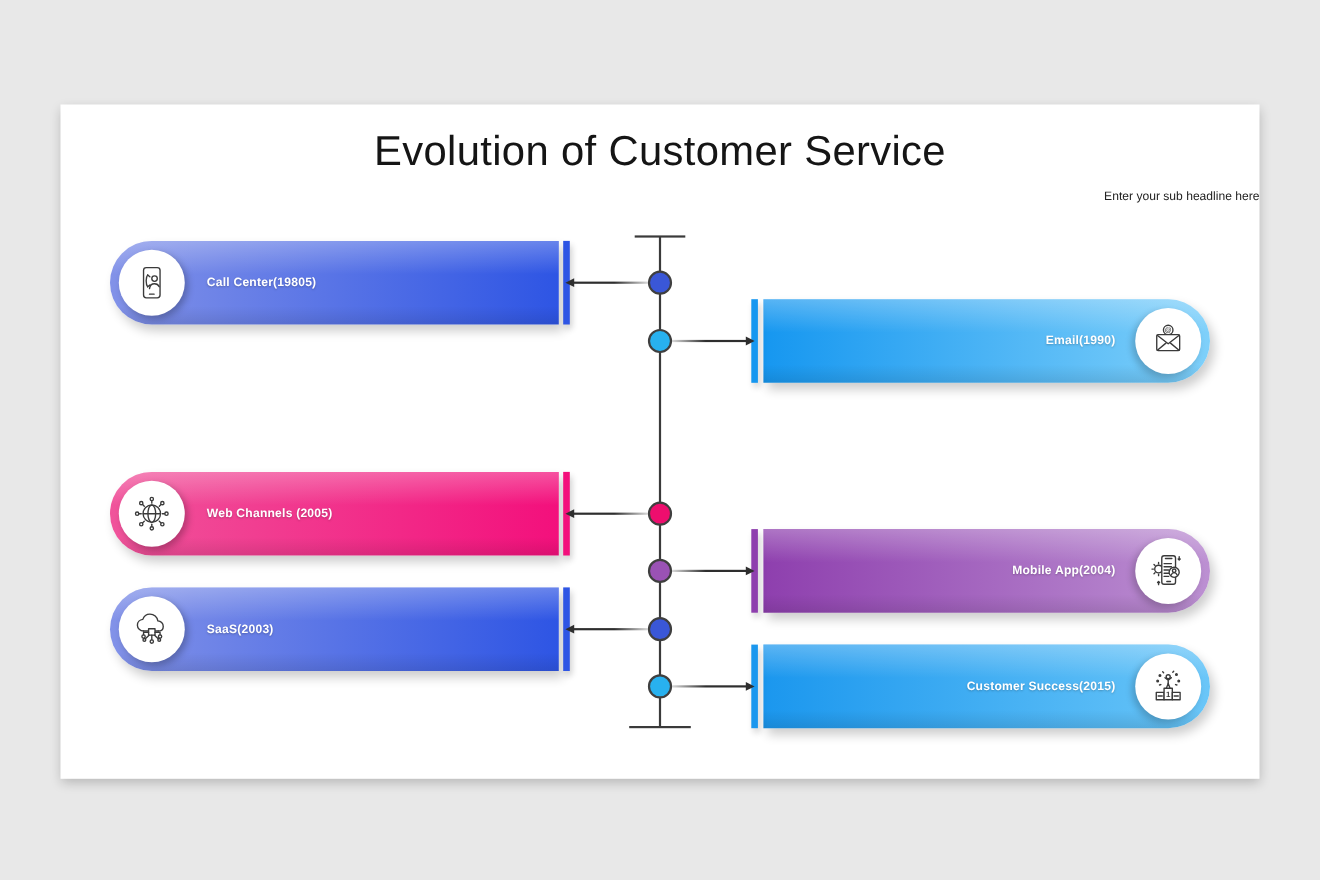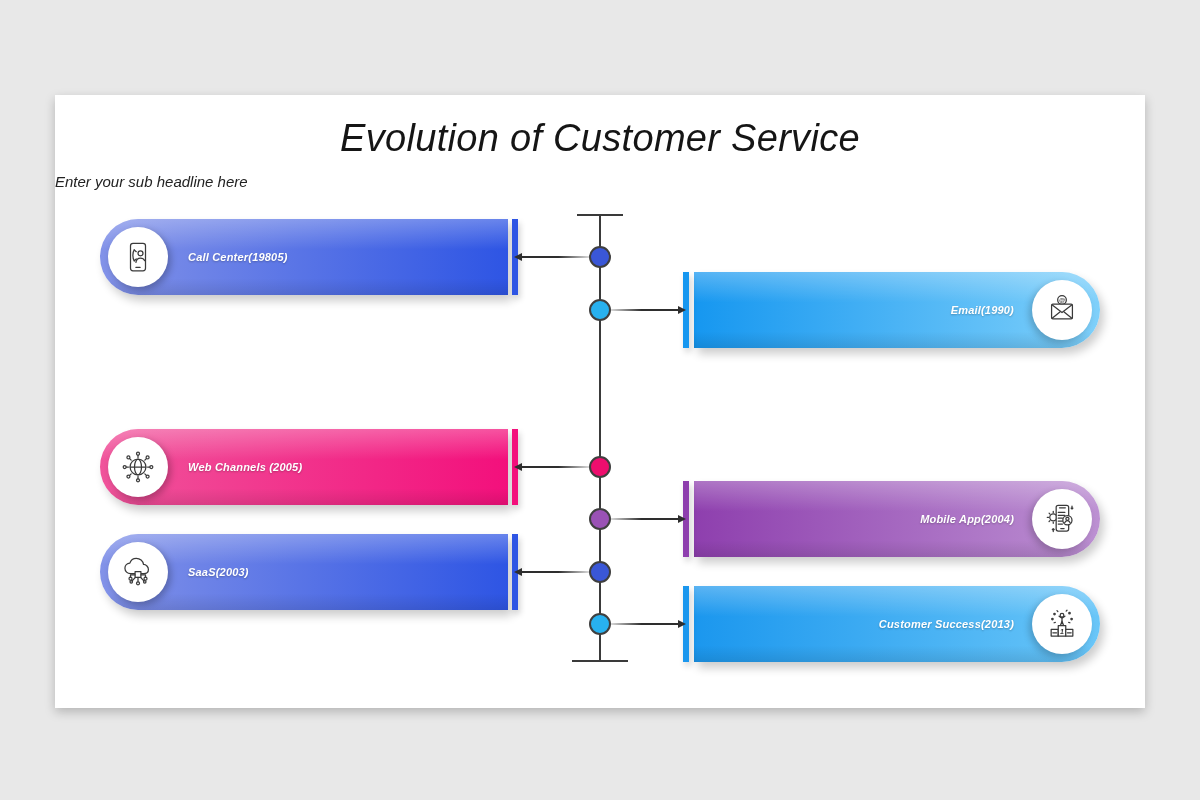--- a/index.html
+++ b/index.html
@@ -2,34 +2,34 @@
 <html><head>
 <meta charset="utf-8">
 <style>
   html,body{margin:0;padding:0;}
   body{
     width:1200px;height:800px;
     background:#e8e8e8;
     font-family:"Liberation Sans",sans-serif;
     overflow:hidden;
   }
-  .stage{position:relative;width:1200px;height:800px;background:#e8e8e8;font-style:italic;}
+  .stage{position:relative;width:1200px;height:800px;background:#e8e8e8;}
   .canvas{
     position:absolute;left:55px;top:95px;width:1090px;height:613px;
     background:#ffffff;
     box-shadow:0 4px 10px rgba(0,0,0,.22);
   }
   .slide-title{
     position:absolute;top:22px;left:0;right:0;
     text-align:center;font-size:38px;font-weight:500;color:#151515;
     letter-spacing:.3px;
   }
   .slide-subtitle{
     position:absolute;top:78px;left:0;right:0;
-    text-align:left;font-size:15px;color:#222;
+    text-align:right;font-size:11px;color:#222;
   }
   
   .tl-line{position:absolute;left:544px;top:120px;width:2px;height:446px;background:#3a3a3a;}
   .tl-cap{position:absolute;height:2px;background:#3a3a3a;}
   .tl-cap.top{left:522px;top:119px;width:46px;}
   .tl-cap.bottom{left:517px;top:565px;width:56px;}
   
   .row{position:absolute;left:0;width:1090px;height:76px;}
   .bar{position:absolute;top:0;height:76px;box-shadow:4px 6px 10px rgba(0,0,0,.20);}
   .row.left  .bar{left:45px;width:408px;border-radius:38px 0 0 38px;
@@ -229,21 +229,21 @@
             <rect x="28.5" y="30.5" width="8.5" height="8" fill="#fff"></rect>
             <path d="M13 34.5h4.5M30.5 34.5h4.5"></path>
             <text x="24" y="35.8" font-size="8.5" font-weight="bold" text-anchor="middle" fill="#3a3a3a" stroke="none">1</text>
             <circle cx="15" cy="12" r=".9"></circle>
               <circle cx="33" cy="11" r=".9"></circle>
             <circle cx="12.5" cy="18" r=".9"></circle>
               <circle cx="35.5" cy="18" r=".9"></circle>
             <path d="M18 8l1 1M30 7.5l-1 1M14.5 22.5l1.5-.5M33.5 22.5l-1.5-.5"></path>
           </svg>
         </div>
-        <span class="bar-label">Customer Success(2013)</span>
+        <span class="bar-label">Customer Success(2015)</span>
       </div>
       <div class="strip"></div>
       <div class="arrow">
           <span class="head"></span>
         </div>
       <div class="dot"></div>
     </div>
 
   </div>
 </div>

